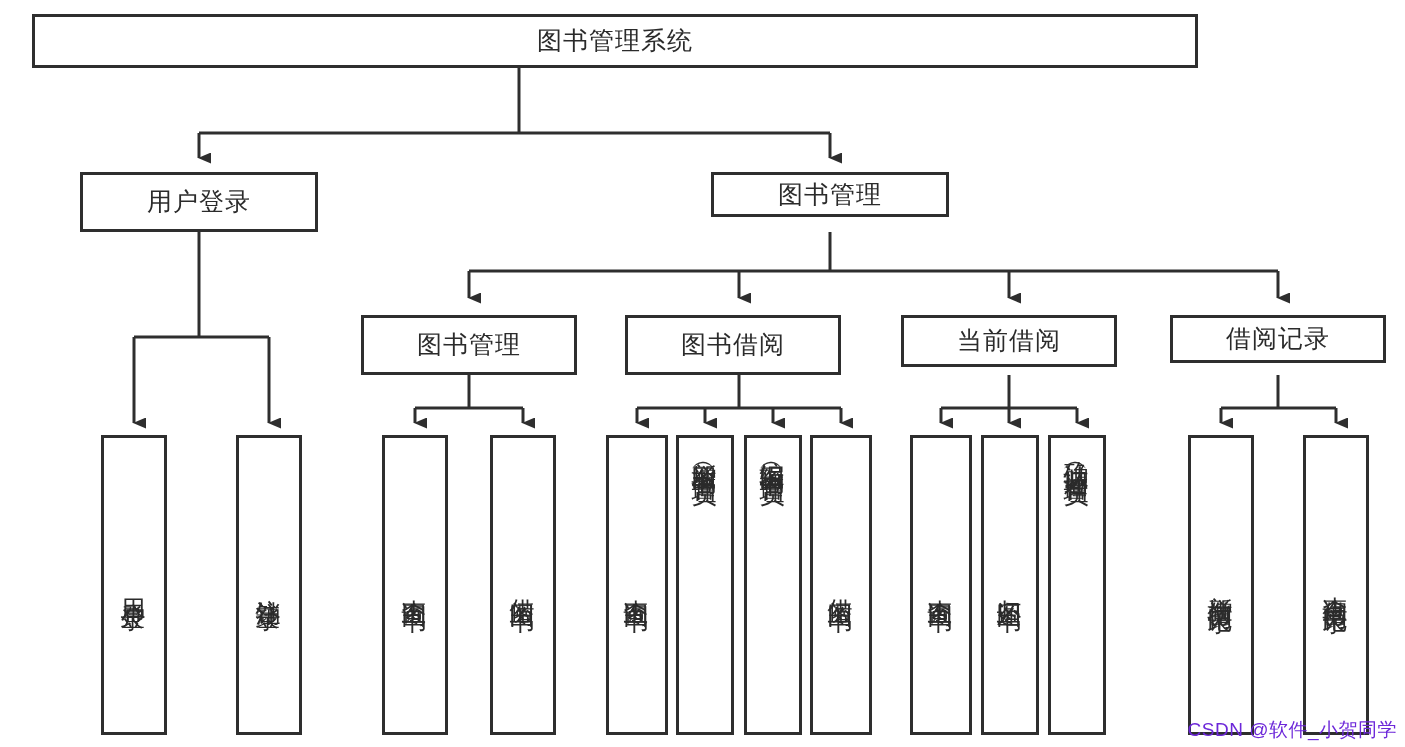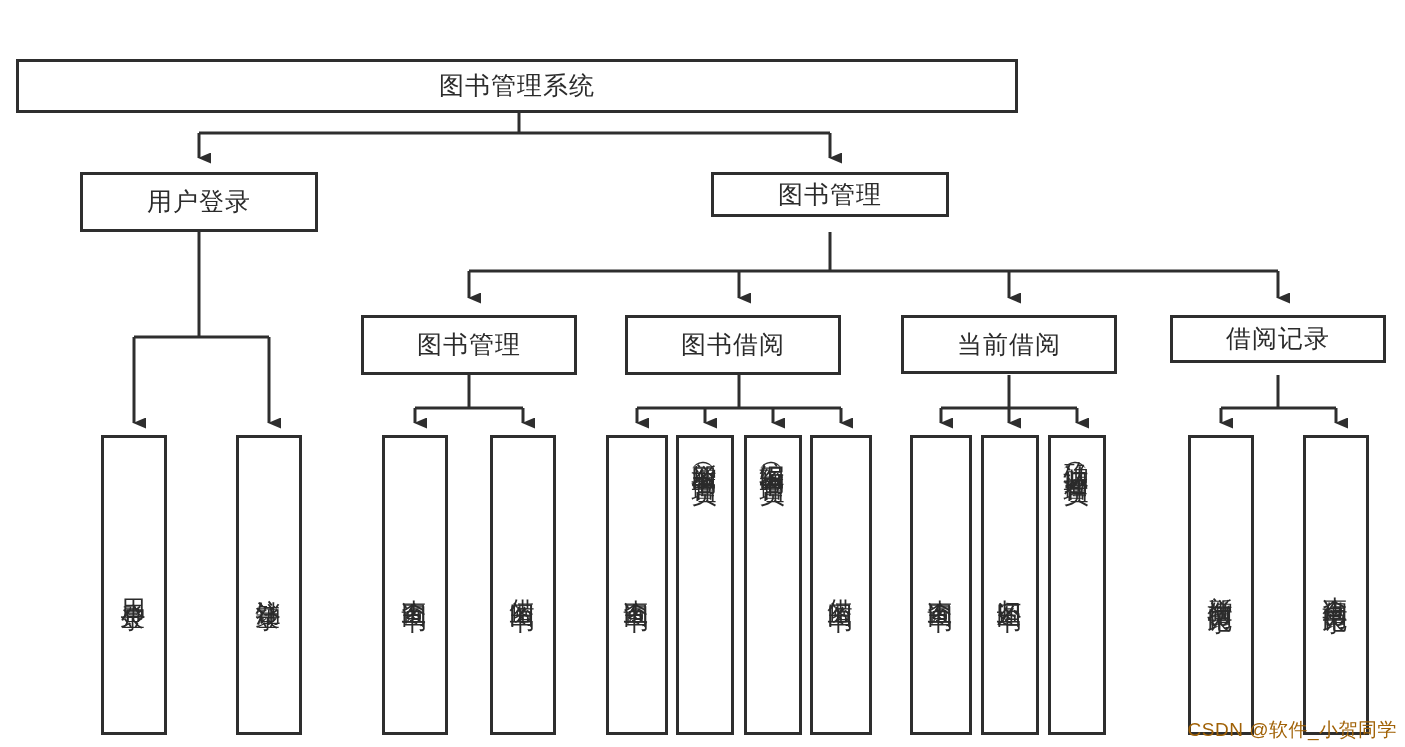--- a/index.html
+++ b/index.html
@@ -60,21 +60,21 @@
     fill: none;
   }
   .arrowhead {
     fill: #2e2e2e;
   }
   #watermark {
     position: absolute;
     right: 8px;
     bottom: 4px;
     font-size: 19px;
-    color: #a16207;
+    color: #6d28d9;
     letter-spacing: 0.5px;
     white-space: nowrap;
   }
 </style>
 </head>
 <body>
 
 <div id="canvas">
 
   <svg id="wires" viewBox="0 0 1405 747">
@@ -120,38 +120,38 @@
     <path class="wire" d="M 941 408 L 941 423" marker-end="url(#ah)"></path>
     <path class="wire" d="M 1009 408 L 1009 423" marker-end="url(#ah)"></path>
     <path class="wire" d="M 1077 408 L 1077 423" marker-end="url(#ah)"></path>
 
     <path class="wire" d="M 1278 375 L 1278 408"></path>
     <path class="wire" d="M 1221 408 L 1336 408"></path>
     <path class="wire" d="M 1221 408 L 1221 423" marker-end="url(#ah)"></path>
     <path class="wire" d="M 1336 408 L 1336 423" marker-end="url(#ah)"></path>
   </svg>
 
-  <div class="node horiz" style="left:16px; top:14px; width:1002px; height:54px;margin-top:45px;">
+  <div class="node horiz" style="left:32px; top:14px; width:1166px; height:54px;">
     <span class="lbl">图书管理系统</span>
   </div>
 
   <div class="node horiz" style="left:80px; top:172px; width:238px; height:60px;">
     <span class="lbl">用户登录</span>
   </div>
   <div class="node horiz" style="left:711px; top:172px; width:238px; height:45px;">
     <span class="lbl">图书管理</span>
   </div>
 
   <div class="node horiz" style="left:361px; top:315px; width:216px; height:60px;">
     <span class="lbl">图书管理</span>
   </div>
   <div class="node horiz" style="left:625px; top:315px; width:216px; height:60px;">
     <span class="lbl">图书借阅</span>
   </div>
-  <div class="node horiz" style="left:901px; top:315px; width:216px; height:59px;">
+  <div class="node horiz" style="left:901px; top:315px; width:216px; height:52px;">
     <span class="lbl">当前借阅</span>
   </div>
   <div class="node horiz" style="left:1170px; top:315px; width:216px; height:48px;">
     <span class="lbl">借阅记录</span>
   </div>
 
   <div class="node vert" style="left:101px; top:435px; width:66px; height:300px;">
     <span class="lbl">用户登录</span>
   </div>
   <div class="node vert" style="left:236px; top:435px; width:66px; height:300px;">

